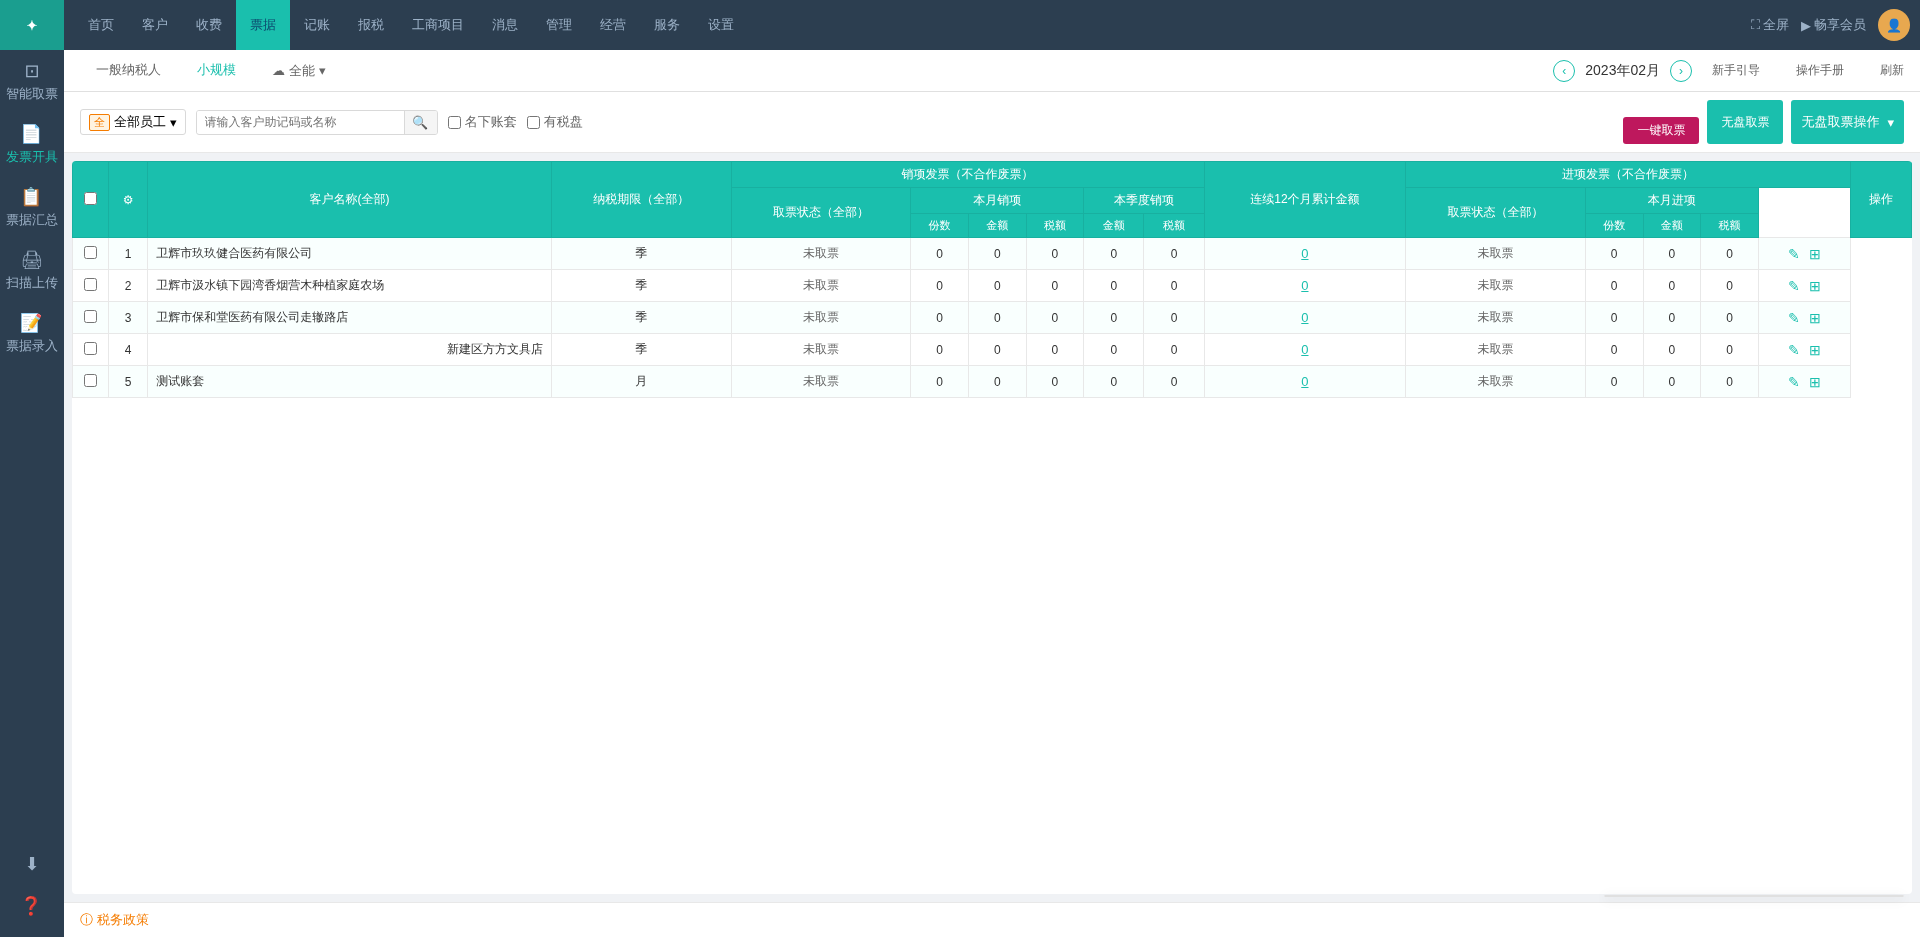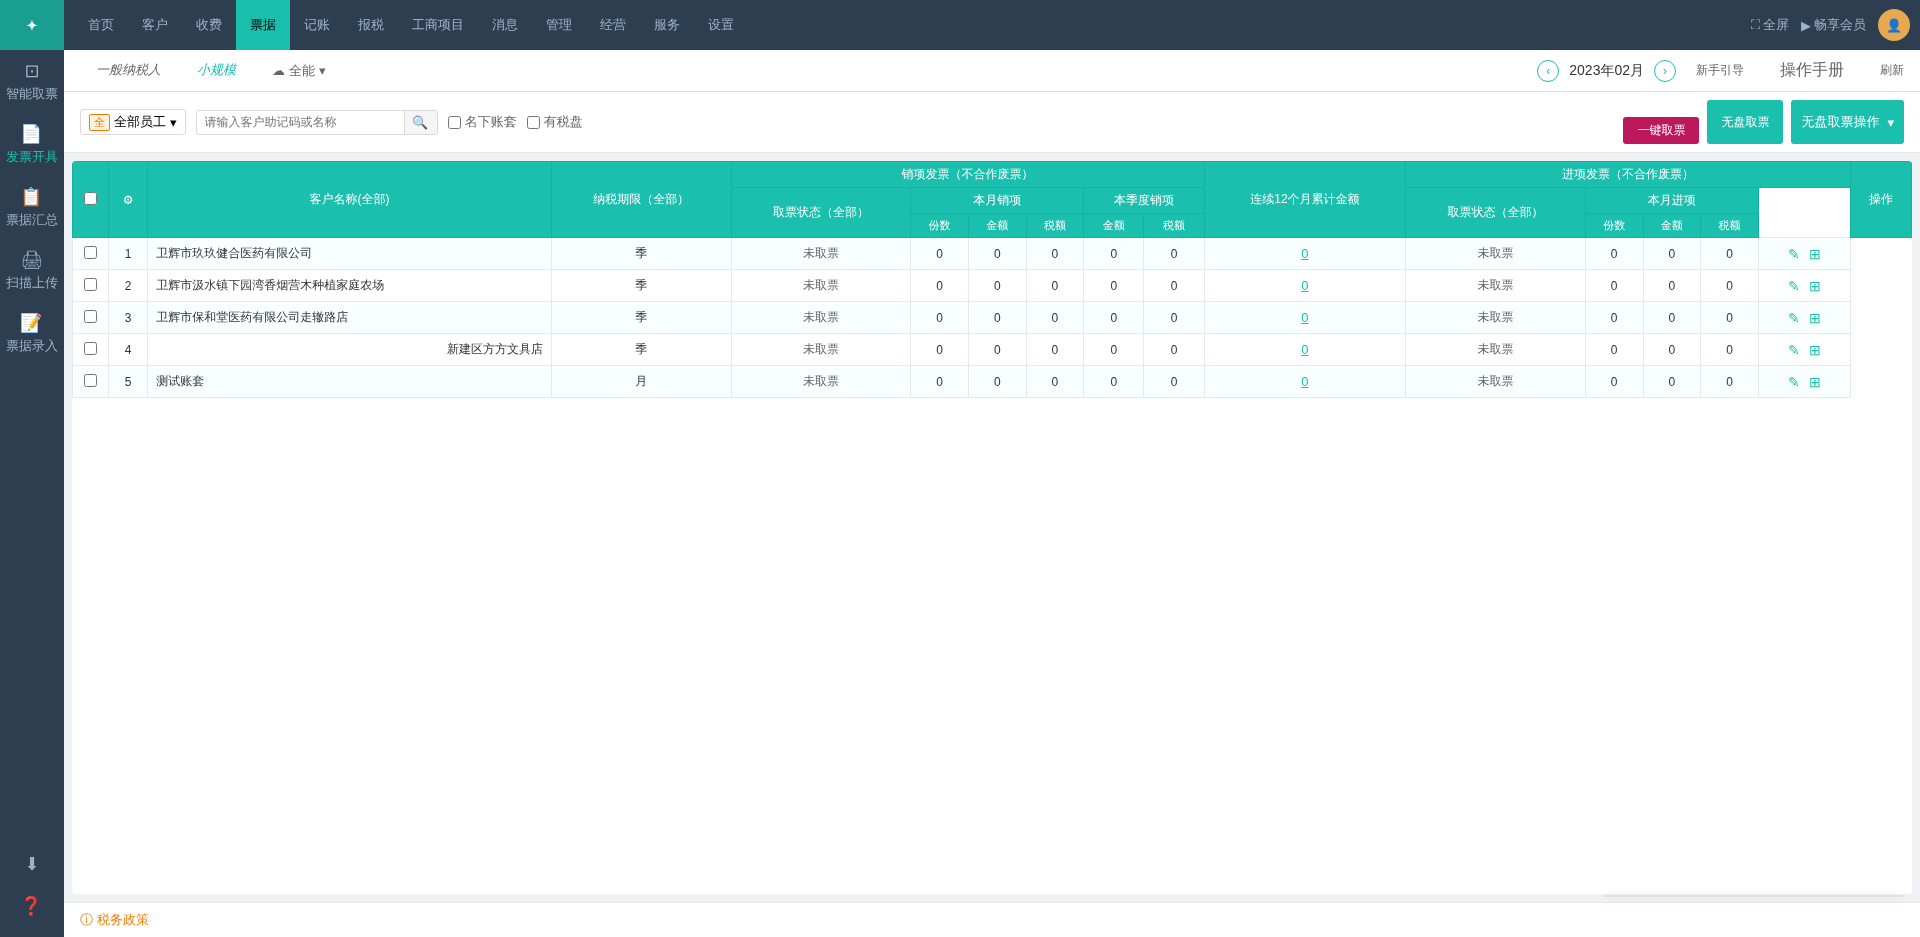--- a/index.html
+++ b/index.html
@@ -63,21 +63,21 @@
     .topnav-item {
       color: #9db2c8;
       padding: 0 14px;
       height: 50px;
       display: flex;
       align-items: center;
       cursor: pointer;
       font-size: 13px;
     }
     .topnav-item.active {
-      color: #000000;
+      color: #0c4a6e;
       background: #1abfad;
     }
     .topnav-right {
       margin-left: auto;
       display: flex;
       align-items: center;
       gap: 12px;
       color: #9db2c8;
       font-size: 12px;
     }
@@ -116,21 +116,20 @@
     .subtab {
       padding: 0 16px;
       height: 60px;
       display: flex;
       align-items: center;
       cursor: pointer;
       color: #666;
       border-bottom: 2px solid transparent;
       margin-right: 4px;
       font-size: 13px;
-      font-style: italic;
     }
     .subtab.active {
       color: #1abfad;
       border-bottom: 2px solid #1abfad;
     }
     .subtab-full {
       display: flex;
       align-items: center;
       gap: 4px;
       margin-left: 8px;
@@ -442,21 +441,21 @@
         <span>全能</span>
         <span>▾</span>
       </div>
       <div class="date-nav">
         <div class="date-btn">‹</div>
         <span style="font-size:14px;color:#333;font-weight:500;">2023年02月</span>
         <div class="date-btn">›</div>
       </div>
       <div class="subtabs-right" style="margin-left:20px;gap:36px;">
         <span style="cursor:pointer;color:#666;font-size:12px;">新手引导</span>
-        <span style="cursor:pointer;color:#666;font-size:16px;">操作手册</span>
+        <span style="cursor:pointer;color:#666;font-size:12px;">操作手册</span>
         <span style="cursor:pointer;color:#666;font-size:12px;">刷新</span>
       </div>
     </div>
 
     <div class="toolbar">
       <div class="employee-select">
         <span class="employee-tag">全</span>
         <span>全部员工</span>
         <span>▾</span>
       </div>

